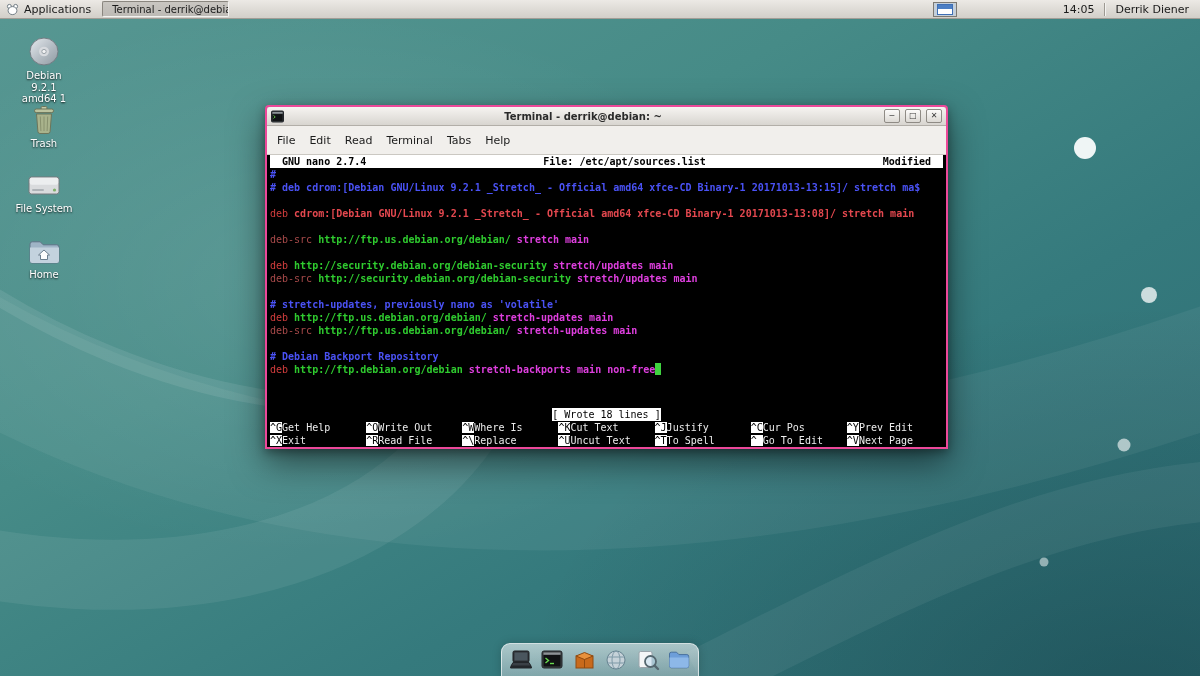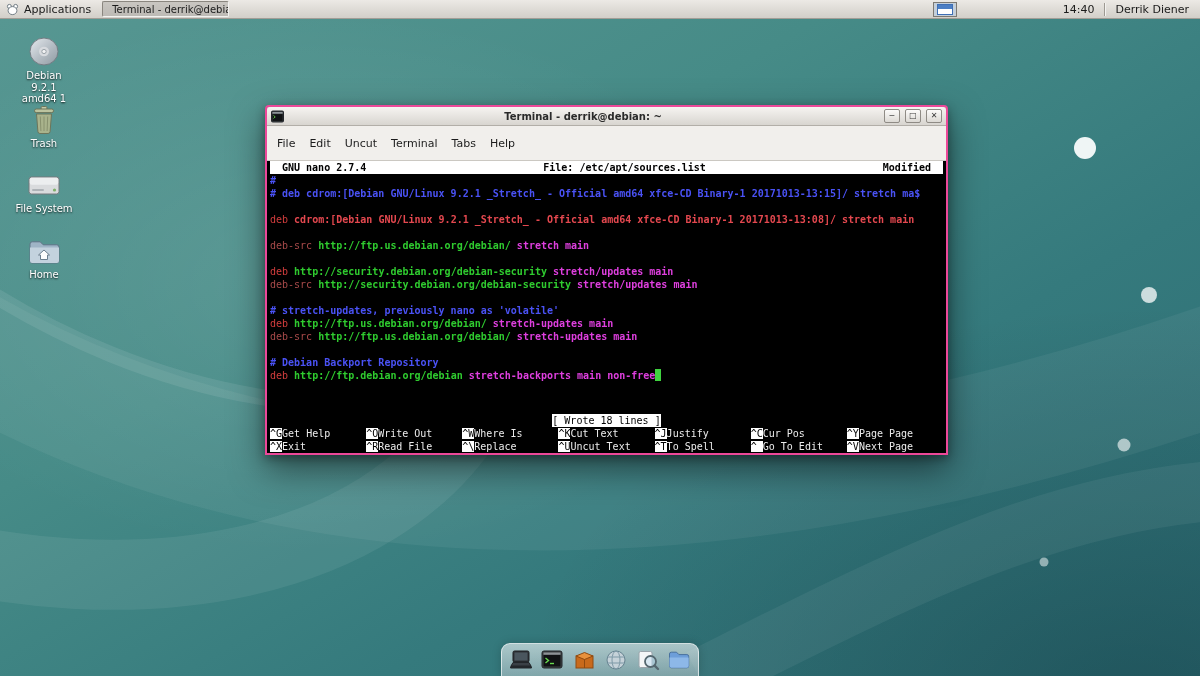--- a/index.html
+++ b/index.html
@@ -38,21 +38,21 @@
   #window{position:absolute;left:265px;top:105px;width:683px;z-index:5;background:#d6d3ce;
     border:2px solid #ec4899;border-radius:4px 4px 0 0;
     box-shadow:0 14px 34px rgba(0,0,0,.5), 0 3px 10px rgba(0,0,0,.35);}
   .titlebar{height:19px;display:flex;align-items:center;padding:0 4px;gap:3px;
     background:linear-gradient(#f6f4f1,#d8d5d0);border-bottom:1px solid #b2aea8;border-radius:4px 4px 0 0;}
   .title{flex:1;text-align:center;font-weight:bold;font-size:10px;color:#2a2a2a;
     white-space:nowrap;overflow:hidden;}
   .tbtn{width:16px;height:14px;margin-left:2px;background:linear-gradient(#fcfbfa,#dcd9d4);
     border:1px solid #8f8b85;border-radius:2px;display:flex;align-items:center;justify-content:center;
     font-size:8px;line-height:1;color:#3a3a3a;cursor:default;}
-  .menubar{height:35px;background:#f1efec;border-bottom:1px solid #cbc8c2;display:flex;align-items:center;
+  .menubar{height:29px;background:#f1efec;border-bottom:1px solid #cbc8c2;display:flex;align-items:center;
     padding-left:3px;font-size:11px;color:#1c1c1c;}
   .menubar .mitem{padding:0 7px;cursor:default;}
 
   
   .terminal{height:292px;background:#000;padding:0 3px;display:flex;flex-direction:column;
     font-family:"DejaVu Sans Mono","Liberation Mono",monospace;font-size:10px;line-height:13px;color:#dcdcdc;}
   .nano-header{display:flex;background:#ffffff;color:#000;height:13px;font-weight:bold;}
   .nano-header .nv{padding-left:12px;}
   .nano-header .nf{flex:1;text-align:center;}
   .nano-header .nm{padding-right:12px;}
@@ -164,21 +164,21 @@
         <rect x="1.3" y="3.8" width="9.4" height="6.3" fill="#101214"></rect>
         <path d="M2.3 5 l1.6 1.4 -1.6 1.4" stroke="#69d84f" stroke-width="0.8" fill="none"></path>
       </svg>
       <span>Terminal - derrik@debia...</span>
     </div>
 
     <div class="pright">
       <div class="pager">
         <div class="mini"></div>
       </div>
-      <span class="pclock">14:40</span>
+      <span class="pclock">14:05</span>
       <div class="psep"></div>
       <span class="puser">Derrik Diener</span>
     </div>
   </div>
 
   <div id="window">
     <div class="titlebar">
       <svg width="13" height="13" viewBox="0 0 12 12">
         <rect x="0.5" y="1" width="11" height="10" rx="1.2" fill="#3c4043" stroke="#23262a"></rect>
         <rect x="1.3" y="1.8" width="9.4" height="1.6" fill="#8d9296"></rect>
@@ -187,21 +187,21 @@
       </svg>
       <div class="title">Terminal - derrik@debian: ~</div>
       <div class="tbtn">─</div>
       <div class="tbtn">□</div>
       <div class="tbtn">✕</div>
     </div>
 
     <div class="menubar">
       <span class="mitem">File</span>
       <span class="mitem">Edit</span>
-      <span class="mitem">Uncut</span>
+      <span class="mitem">Read</span>
       <span class="mitem">Terminal</span>
       <span class="mitem">Tabs</span>
       <span class="mitem">Help</span>
     </div>
 
     <div class="terminal">
       <div class="nano-header">
         <span class="nv">GNU nano 2.7.4</span>
         <span class="nf">File: /etc/apt/sources.list</span>
         <span class="nm">Modified</span>
@@ -230,21 +230,21 @@
       <div class="nano-status">
         <span>[ Wrote 18 lines ]</span>
       </div>
       <div class="nano-srow">
           <span class="sc"><span class="sck">^G</span><span class="scl">Get Help</span></span>
           <span class="sc"><span class="sck">^O</span><span class="scl">Write Out</span></span>
           <span class="sc"><span class="sck">^W</span><span class="scl">Where Is</span></span>
           <span class="sc"><span class="sck">^K</span><span class="scl">Cut Text</span></span>
           <span class="sc"><span class="sck">^J</span><span class="scl">Justify</span></span>
           <span class="sc"><span class="sck">^C</span><span class="scl">Cur Pos</span></span>
-          <span class="sc"><span class="sck">^Y</span><span class="scl">Page Page</span></span>
+          <span class="sc"><span class="sck">^Y</span><span class="scl">Prev Edit</span></span>
         </div>
       <div class="nano-srow">
           <span class="sc"><span class="sck">^X</span><span class="scl">Exit</span></span>
           <span class="sc"><span class="sck">^R</span><span class="scl">Read File</span></span>
           <span class="sc"><span class="sck">^\</span><span class="scl">Replace</span></span>
           <span class="sc"><span class="sck">^U</span><span class="scl">Uncut Text</span></span>
           <span class="sc"><span class="sck">^T</span><span class="scl">To Spell</span></span>
           <span class="sc"><span class="sck">^_</span><span class="scl">Go To Edit</span></span>
           <span class="sc"><span class="sck">^V</span><span class="scl">Next Page</span></span>
         </div>

